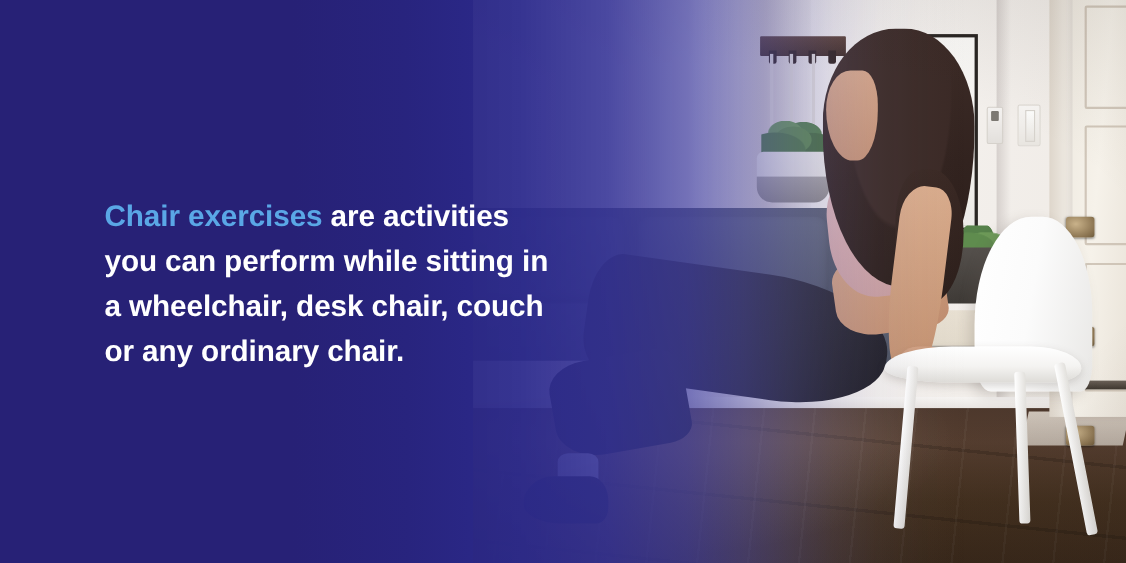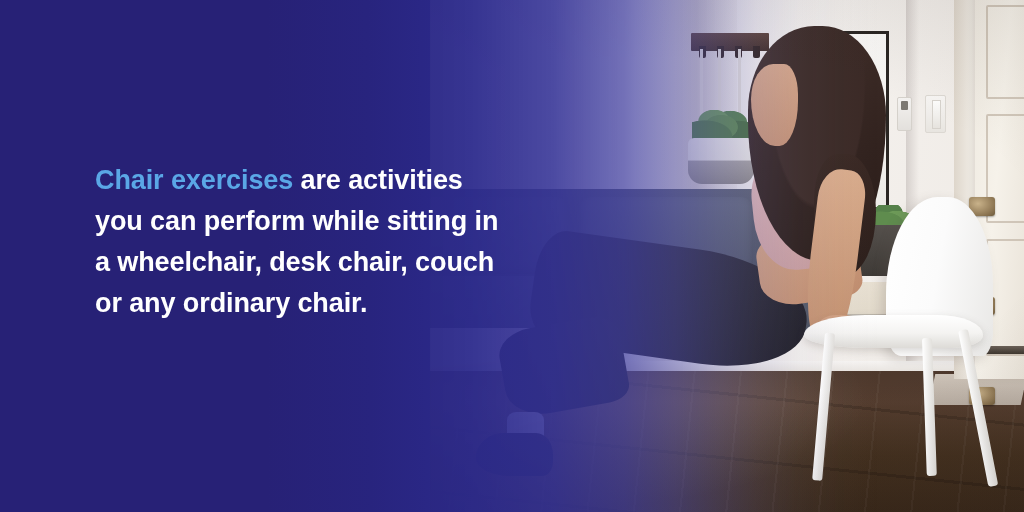--- a/index.html
+++ b/index.html
@@ -363,21 +363,21 @@
   }
   .overlay-deep{
     position:absolute; left:0; top:0; width:42%; height:100%;
     background:linear-gradient(170deg,#2b2a8c 0%,#262280 40%,#221e6e 100%);
     pointer-events:none;
   }
 
   
   .copy{
     position:absolute;
-    left:95px; top:160px;
+    left:95px; top:176px;
     width:420px;
   }
   .headline{
     font-family:"Liberation Sans", sans-serif;
     font-size:27px;
     font-weight:600;
     line-height:41px;
     color:#ffffff;
     letter-spacing:-.1px;
   }

